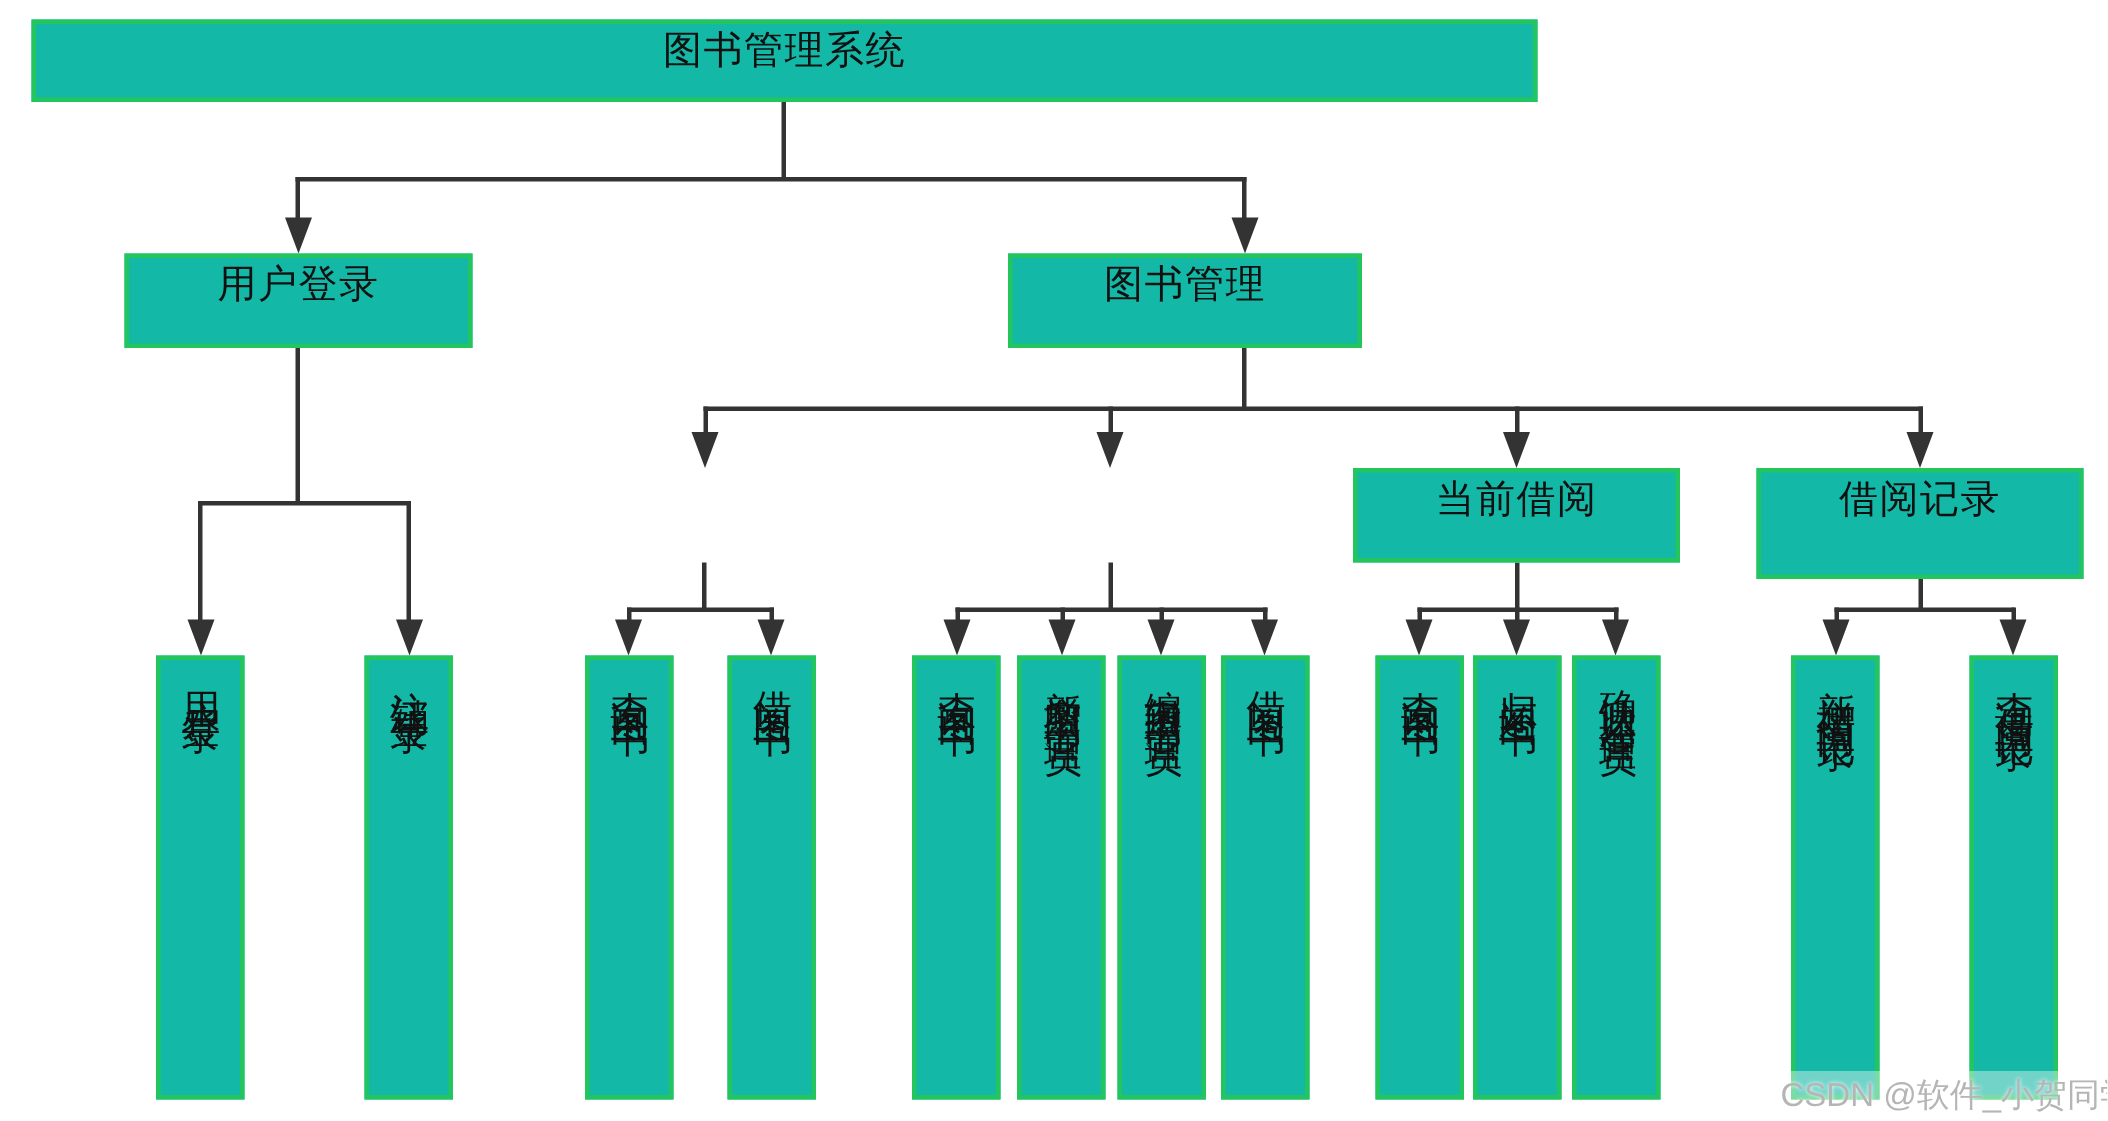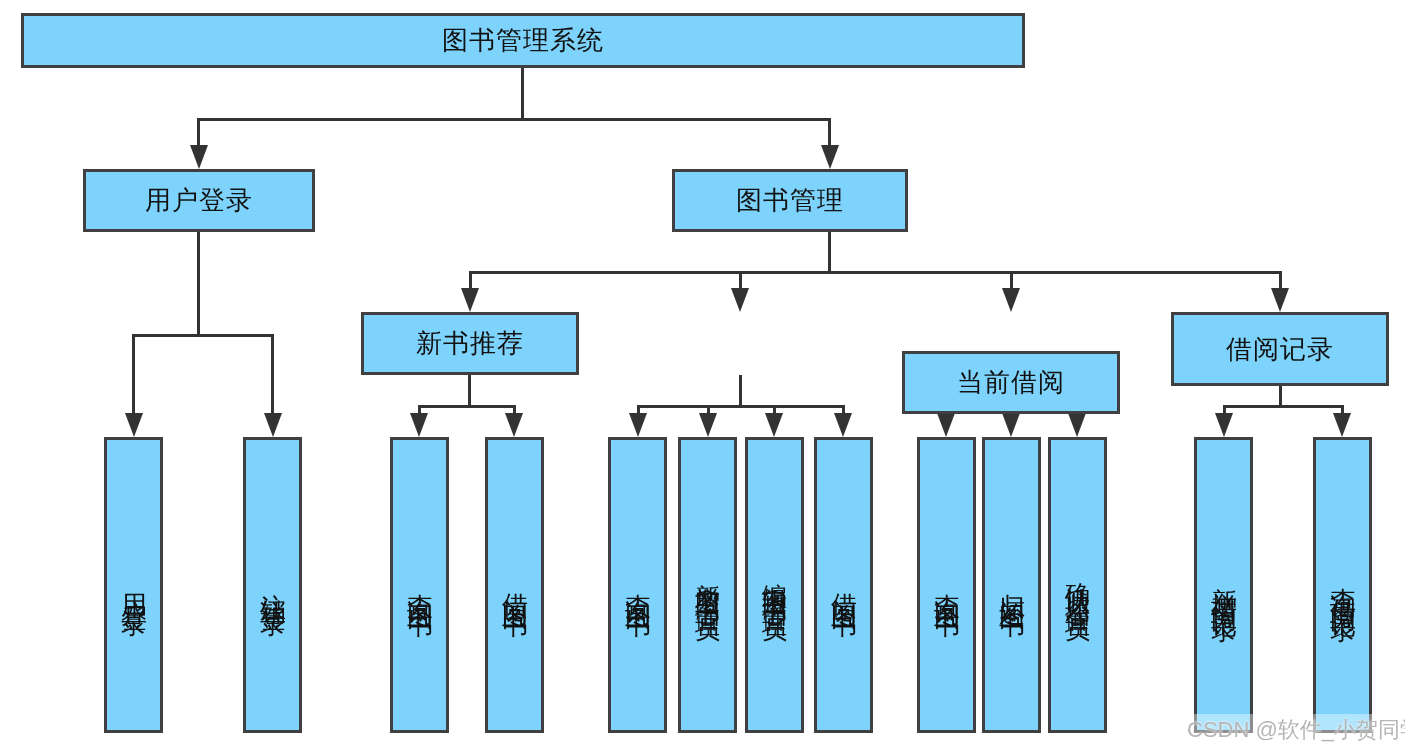--- a/index.html
+++ b/index.html
@@ -2,22 +2,22 @@
 <html><head>
 <meta charset="utf-8">
 <style>
   html,body{margin:0;padding:0;background:#ffffff;}
   .canvas{
     position:relative;width:1405px;height:747px;background:#ffffff;overflow:hidden;
     font-family:"Liberation Serif", serif;color:#111;
   }
   
   .node{
-    position:absolute;box-sizing:border-box;background:#7dd3fc;border:3px solid #404040;
-    display:flex;align-items:center;justify-content:center;z-index:2;
+    position:absolute;box-sizing:border-box;background:#14b8a6;border:3px solid #22c55e;
+    display:flex;justify-content:center;z-index:2;
   }
   .h-node{font-size:26px;letter-spacing:1px;white-space:nowrap;}
   .v-node span{
     writing-mode:vertical-rl;text-orientation:mixed;letter-spacing:6px;
     font-size:26px;line-height:1;display:block;
   }
   .v-node.v-long span{letter-spacing:5px;font-size:25px;}
   
   .hl{position:absolute;height:3px;background:#333;z-index:1;}
   .vl{position:absolute;width:3px;background:#333;z-index:1;}
@@ -69,24 +69,21 @@
   <div class="hl" style="left:469px;top:271px;width:813px;"></div>
   <div class="vl" style="left:469px;top:271px;height:20px;"></div>
   <div class="arrow" style="left:461px;top:288px;"></div>
   <div class="vl" style="left:739px;top:271px;height:20px;"></div>
   <div class="arrow" style="left:731px;top:288px;"></div>
   <div class="vl" style="left:1010px;top:271px;height:20px;"></div>
   <div class="arrow" style="left:1002px;top:288px;"></div>
   <div class="vl" style="left:1279px;top:271px;height:20px;"></div>
   <div class="arrow" style="left:1271px;top:288px;"></div>
 
-  <div class="node h-node" style="left:361px;top:312px;width:218px;height:63px;">
-    <span>新书推荐</span>
-  </div>
-  <div class="node h-node" style="left:902px;top:312px;width:218px;height:63px;margin-top:39px;">
+  <div class="node h-node" style="left:902px;top:312px;width:218px;height:63px;">
     <span>当前借阅</span>
   </div>
   <div class="node h-node" style="left:1171px;top:312px;width:218px;height:74px;">
     <span>借阅记录</span>
   </div>
 
   <div class="vl" style="left:468px;top:375px;height:32px;"></div>
   <div class="hl" style="left:418px;top:405px;width:98px;"></div>
   <div class="vl" style="left:418px;top:405px;height:12px;"></div>
   <div class="arrow" style="left:410px;top:413px;"></div>

